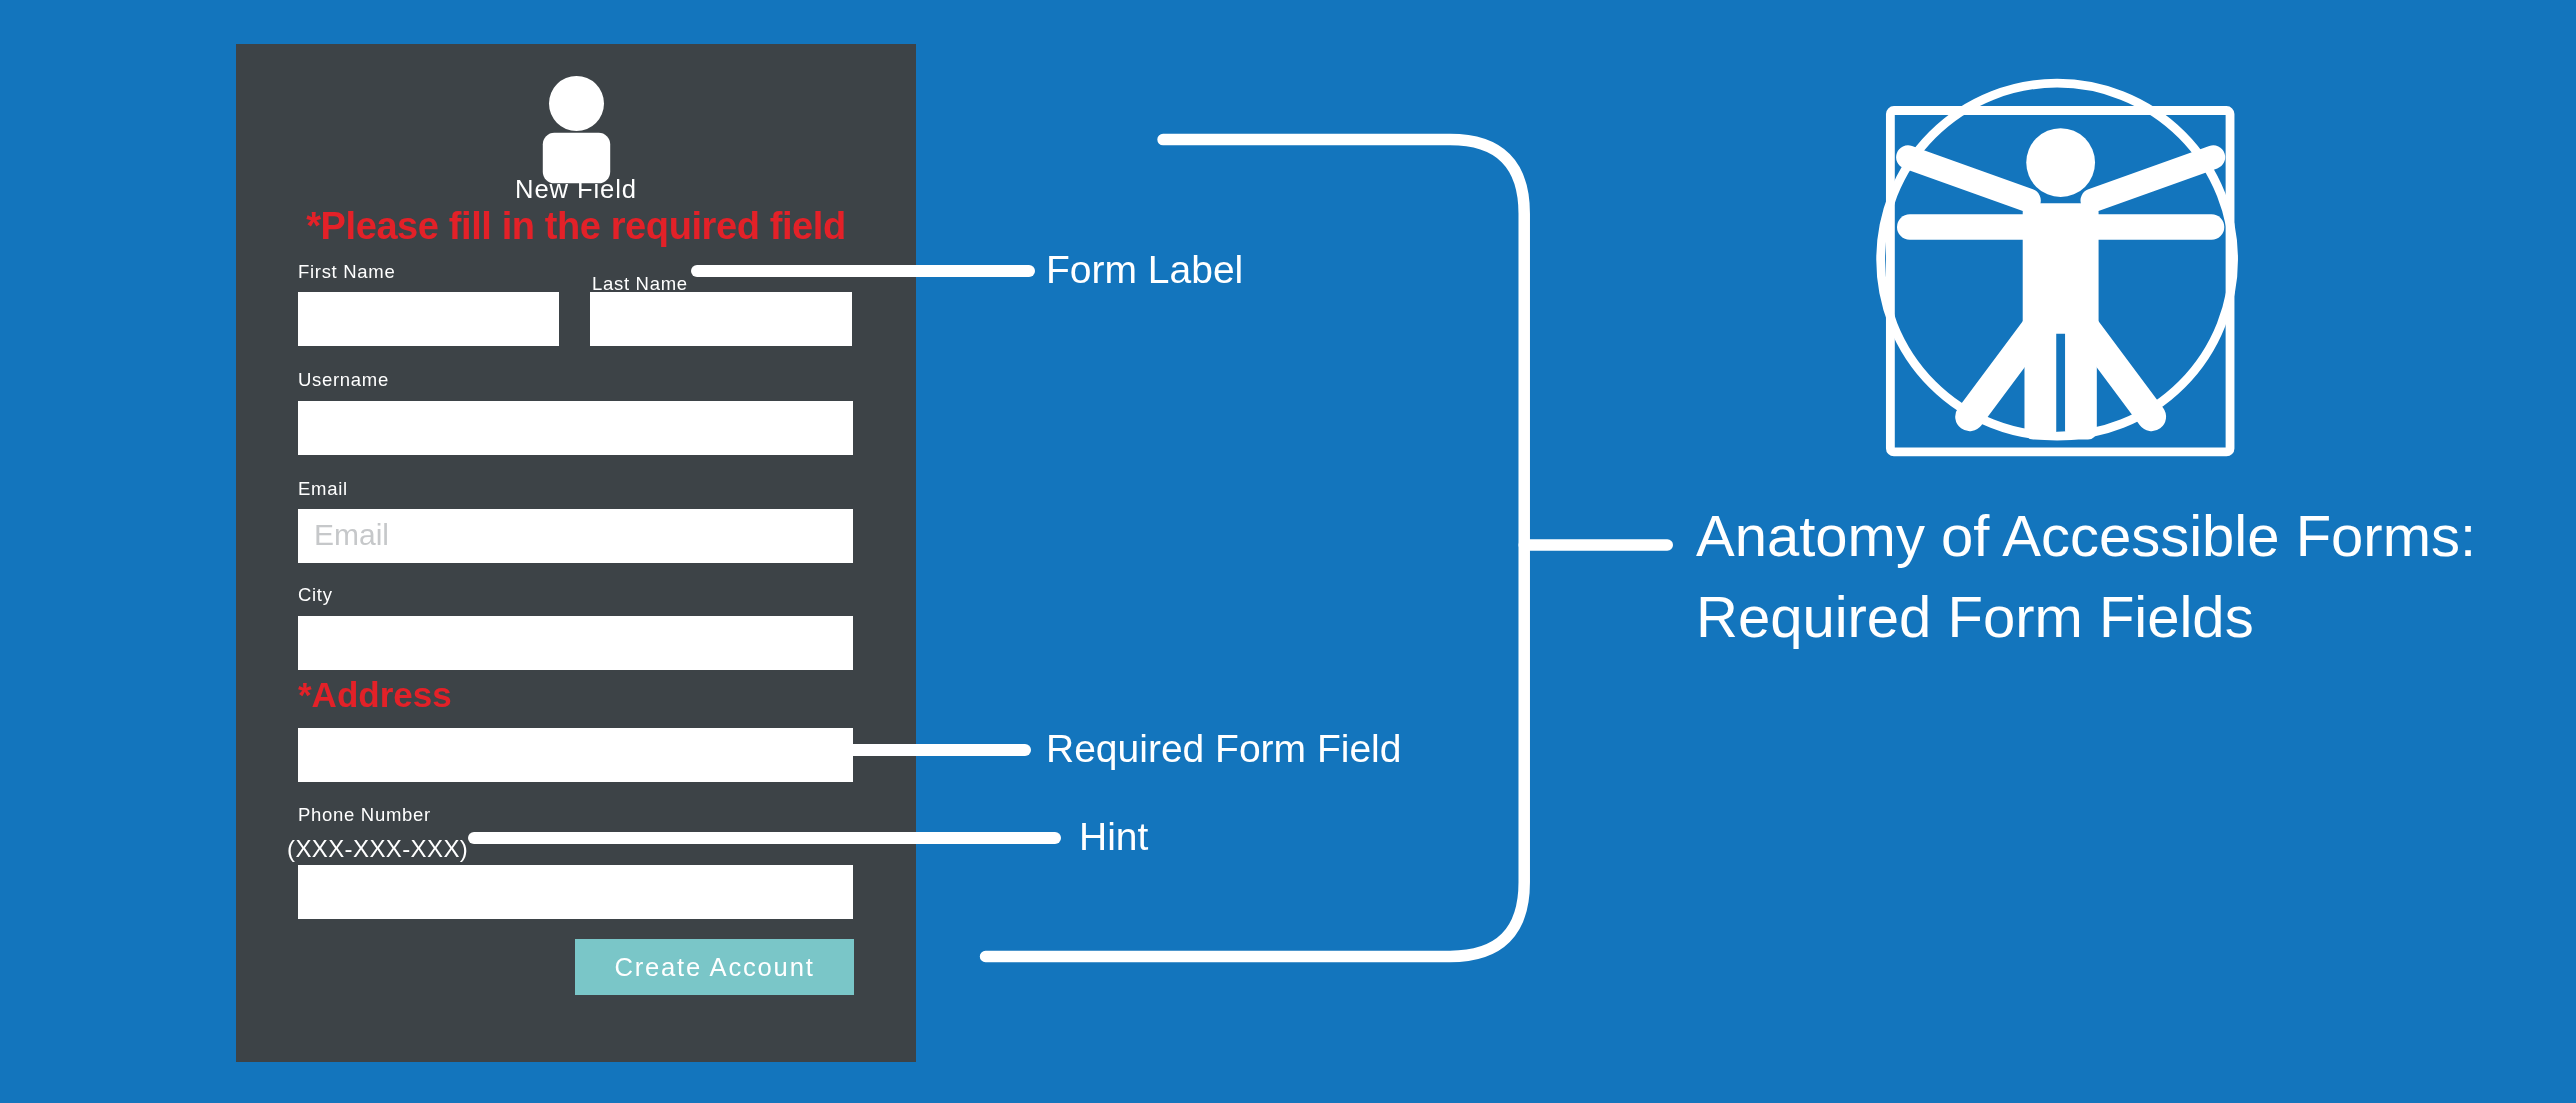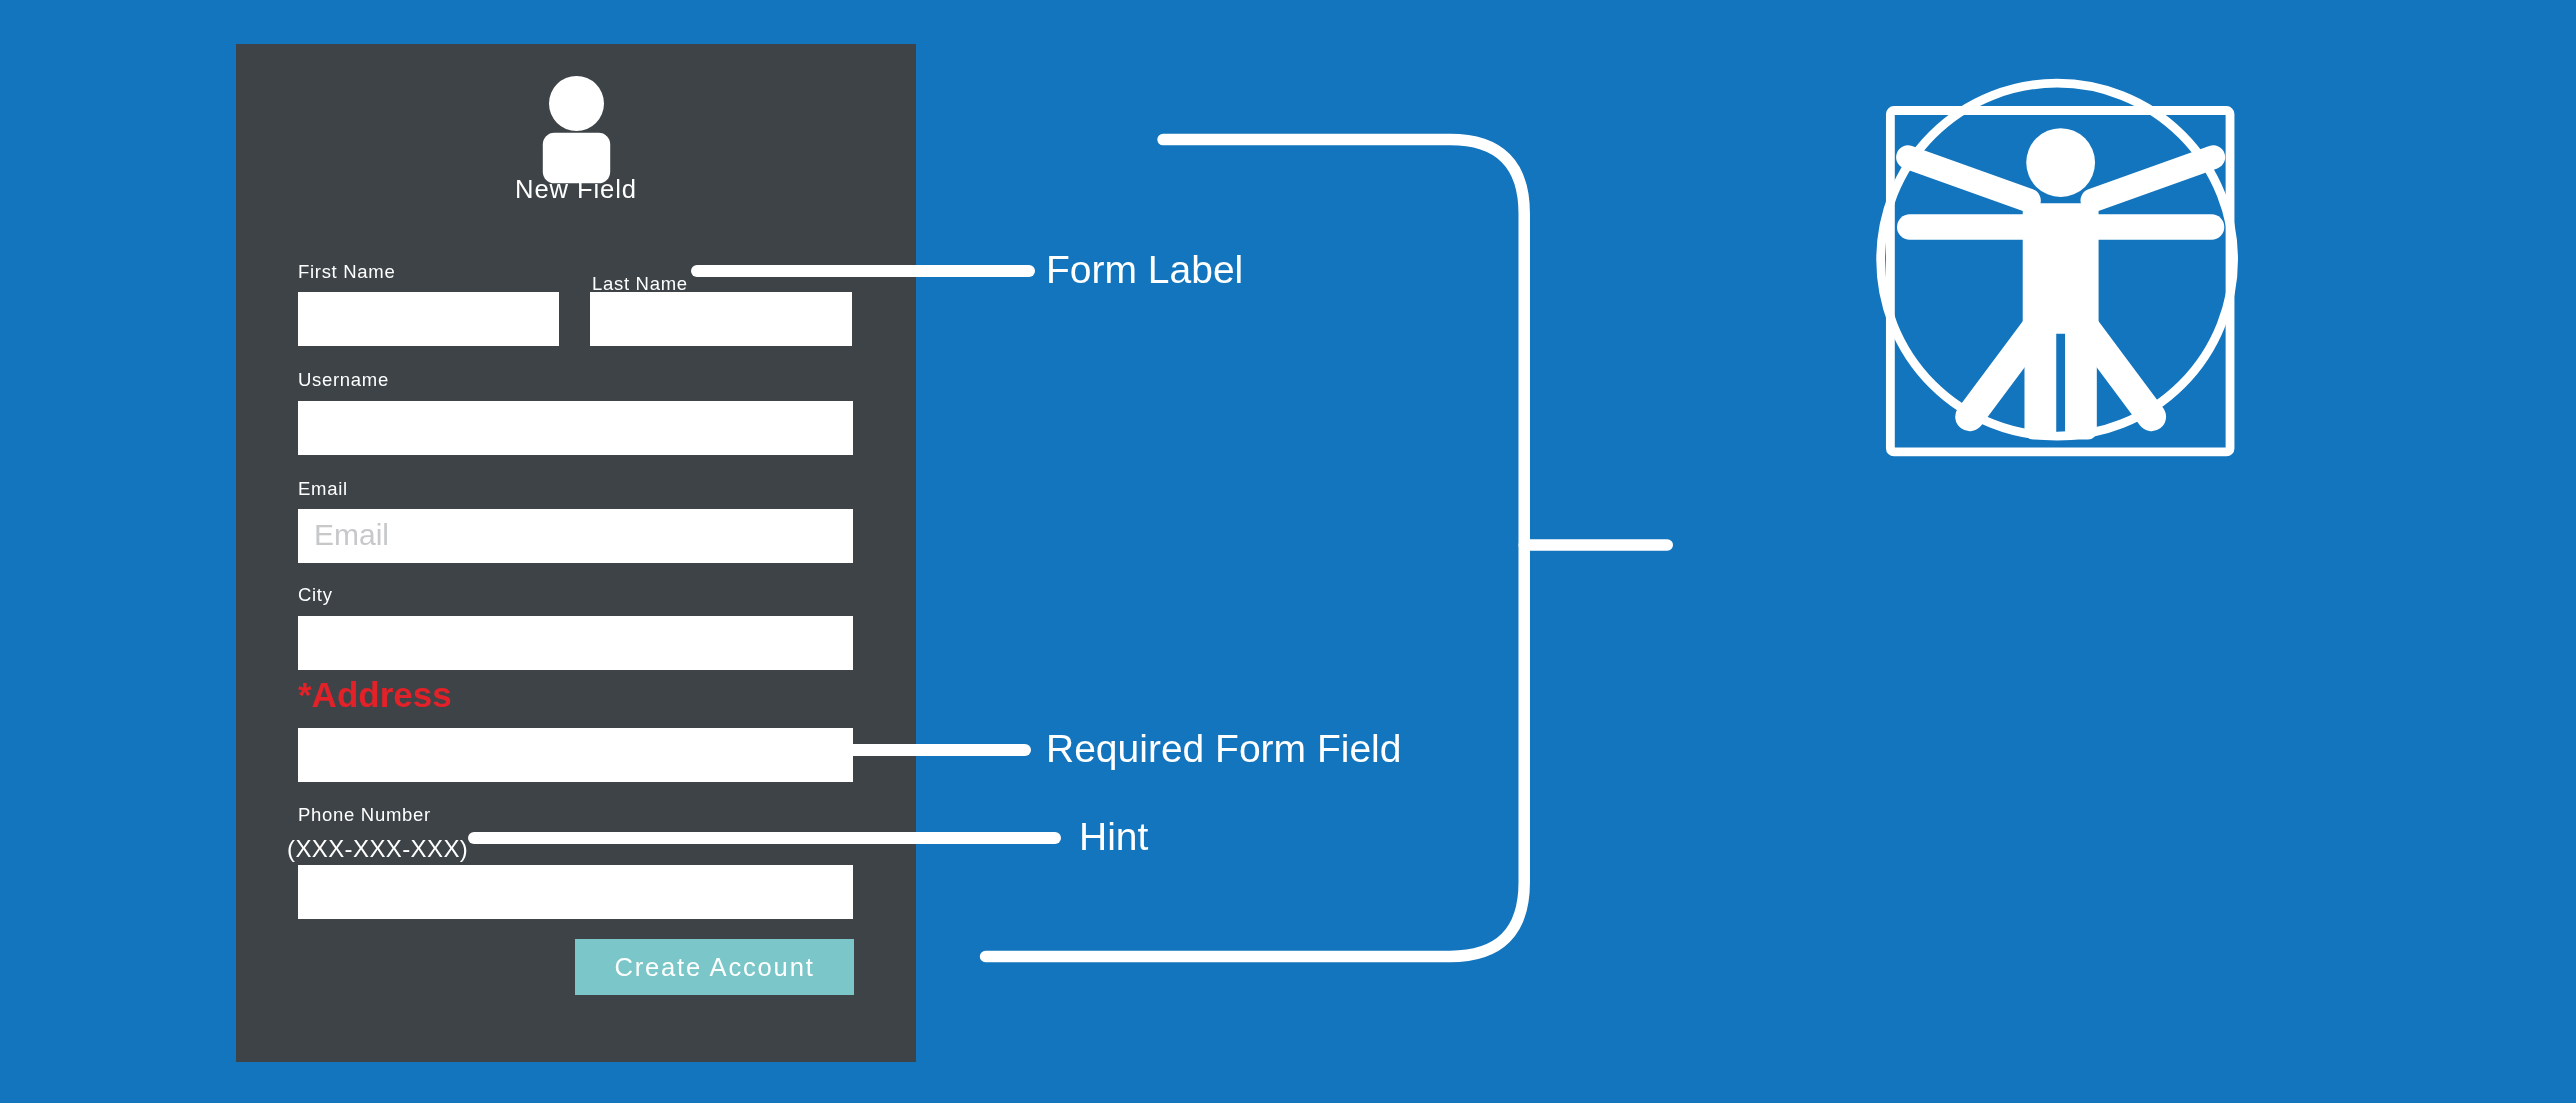--- a/index.html
+++ b/index.html
@@ -73,20 +73,21 @@
 
   <div class="form-panel">
 
     <svg class="user-icon" viewBox="0 0 80 124">
       <circle cx="40" cy="31" r="31" fill="#ffffff"></circle>
       <rect x="2" y="64" width="76" height="57" rx="13" fill="#ffffff"></rect>
     </svg>
 
     <div class="form-title">New Field</div>
 
+    <div class="required-message">*Please fill in the required field</div>
 
     <div class="field-label" style="left:62px;top:217px;">First Name</div>
     <input class="tb" style="left: 62px; top: 248px; width: 261px; height: 54px;">
 
     <div class="field-label" style="left:356px;top:217px;margin-top:12px;">Last Name</div>
     <input class="tb" style="left: 354px; top: 248px; width: 262px; height: 54px;">
 
     <div class="field-label" style="left:62px;top:325px;">Username</div>
     <input class="tb" style="left: 62px; top: 357px; width: 555px; height: 54px;">
 
@@ -136,15 +137,19 @@
 
     <rect x="190" y="160" width="86" height="148" rx="10" fill="#ffffff"></rect>
 
     <rect x="192" y="296" width="36" height="132" rx="10" fill="#ffffff"></rect>
     <rect x="238" y="296" width="36" height="132" rx="10" fill="#ffffff"></rect>
 
     <line x1="206" y1="300" x2="130" y2="402" stroke="#ffffff" stroke-width="33" stroke-linecap="round"></line>
     <line x1="260" y1="300" x2="336" y2="402" stroke="#ffffff" stroke-width="33" stroke-linecap="round"></line>
   </svg>
 
+  <div class="big-title">
+    <div>Anatomy of Accessible Forms:</div>
+    <div>Required Form Fields</div>
+  </div>
 
 </div>
 
 
 </body></html>

